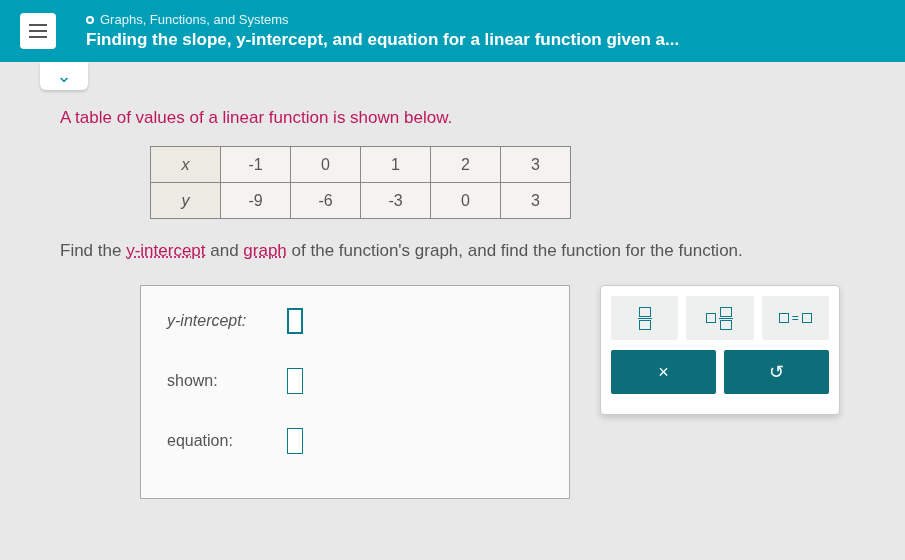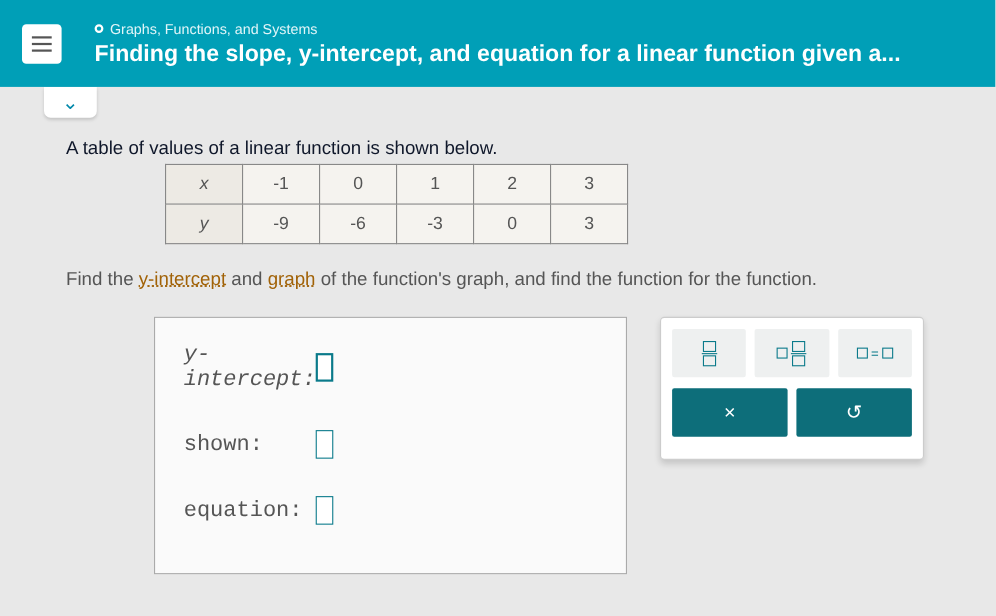--- a/index.html
+++ b/index.html
@@ -1,35 +1,35 @@
 <!DOCTYPE html>
 <html><head>
 <meta charset="utf-8">
 <style>
 * { box-sizing: border-box; margin: 0; padding: 0; }
 body { font-family: Arial, Helvetica, sans-serif; background: #e8e8e8; width: 905px; height: 560px; overflow: hidden; }
-.top-bar { background: #009fb7; height: 79px; display: flex; align-items: center; padding-left: 20px; color: #fff; }
+.top-bar { background: #009fb7; height: 62px; display: flex; align-items: center; padding-left: 20px; color: #fff; }
 .menu-button { width: 36px; height: 36px; background: #fff; border-radius: 4px; display: flex; flex-direction: column; justify-content: center; align-items: center; gap: 4px; cursor: pointer; margin-right: 30px; }
 .menu-button span { width: 18px; height: 2px; background: #555; }
 .top-text .breadcrumb { font-size: 13px; color: #e0f5f8; display: flex; align-items: center; gap: 6px; }
 .dot { width: 8px; height: 8px; border-radius: 50%; border: 2px solid #fff; display: inline-block; }
-.top-text .title { font-size: 21px; font-weight: bold; margin-top: 3px; }
+.top-text .title { font-size: 17px; font-weight: bold; margin-top: 3px; }
 .dropdown-tab { width: 48px; height: 28px; background: #fff; border-radius: 0 0 6px 6px; display: flex; align-items: center; justify-content: center; margin-left: 40px; cursor: pointer; box-shadow: 0 2px 3px rgba(0,0,0,0.15); }
 .chev { font-size: 18px; color: #0088aa; }
 .content { padding: 18px 40px 0 60px; color: #444; }
-.intro { font-size: 17px; color: #0f172a; margin-bottom: 4px; }
+.intro { font-size: 17px; color: #be185d; margin-bottom: 18px; }
 table.data { border-collapse: collapse; margin-left: 90px; margin-bottom: 22px; }
 table.data td { border: 1px solid #888; width: 70px; height: 36px; text-align: center; font-size: 16px; color: #555; background: #f5f3ef; }
 table.data td.head { font-style: italic; background: #edeae4; }
 .instr { font-size: 17px; color: #555; margin-bottom: 24px; }
-.term { color: #a16207; text-decoration: underline dotted; }
+.term { color: #be185d; text-decoration: underline dotted; }
 .work-row { display: flex; gap: 30px; align-items: flex-start; margin-left: 80px; }
 .answer-box { border: 1px solid #aaa; background: #fafafa; width: 430px; padding: 22px 26px 10px 26px; }
 .ans-line { display: flex; align-items: center; margin-bottom: 34px; }
-.ans-label { width: 120px; font-size: 20px; color: #555; font-style: italic; font-family: Liberation Mono, monospace; }
+.ans-label { width: 120px; font-size: 16px; color: #555; font-style: italic; }
 .ans-label .nital { font-style: normal; }
 .ans-input { width: 16px; height: 26px; border: 1px solid #0a7a8a; background: #fff; cursor: text; }
 .ans-input.active { border: 2px solid #0a7a8a; }
 .palette { background: #fff; border: 1px solid #ccc; border-radius: 4px; padding: 10px; box-shadow: 0 3px 6px rgba(0,0,0,0.15); width: 240px; }
 .pal-row { display: flex; gap: 8px; margin-bottom: 10px; }
 .pal-btn { flex: 1; height: 44px; background: #eef0f0; display: flex; align-items: center; justify-content: center; cursor: pointer; border-radius: 2px; }
 .pal-btn.dark { background: #0d6e7a; color: #fff; font-size: 18px; }
 .frac { display: inline-flex; flex-direction: column; align-items: center; font-size: 11px; line-height: 1; }
 .frac .n, .frac .d { width: 12px; height: 10px; border: 1px solid #0a7a8a; }
 .frac .bar { width: 14px; height: 1px; background: #0a7a8a; margin: 1px 0; }

